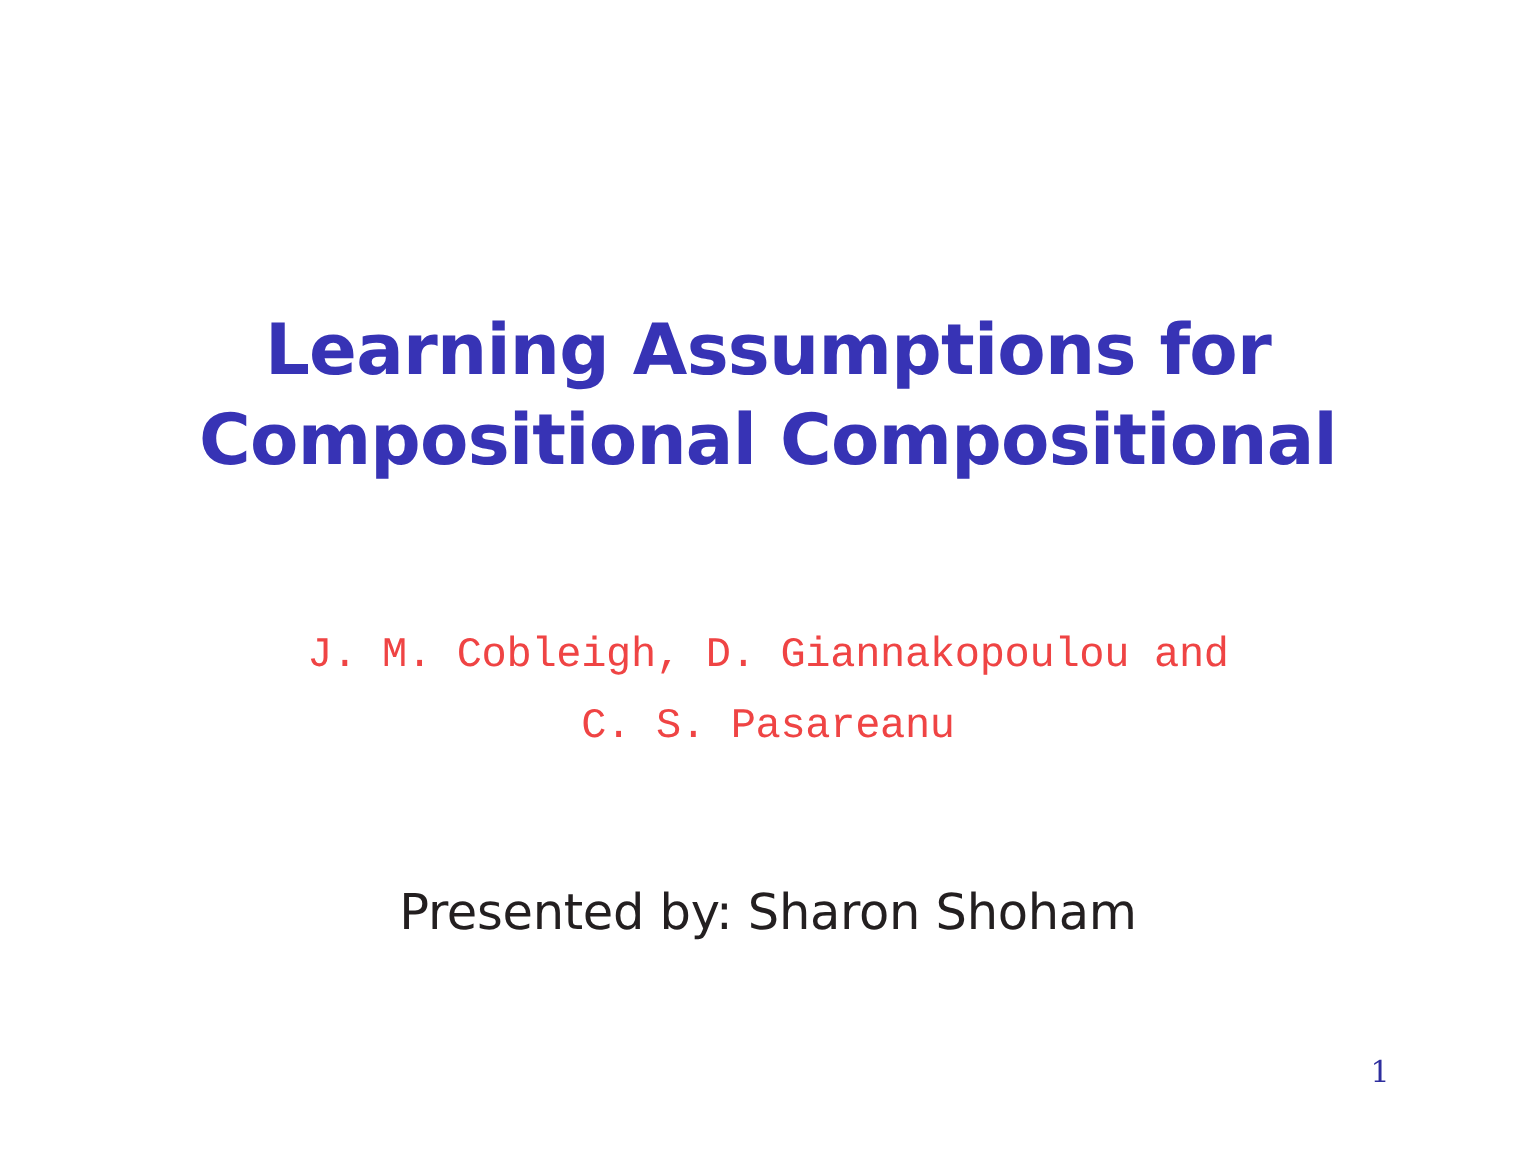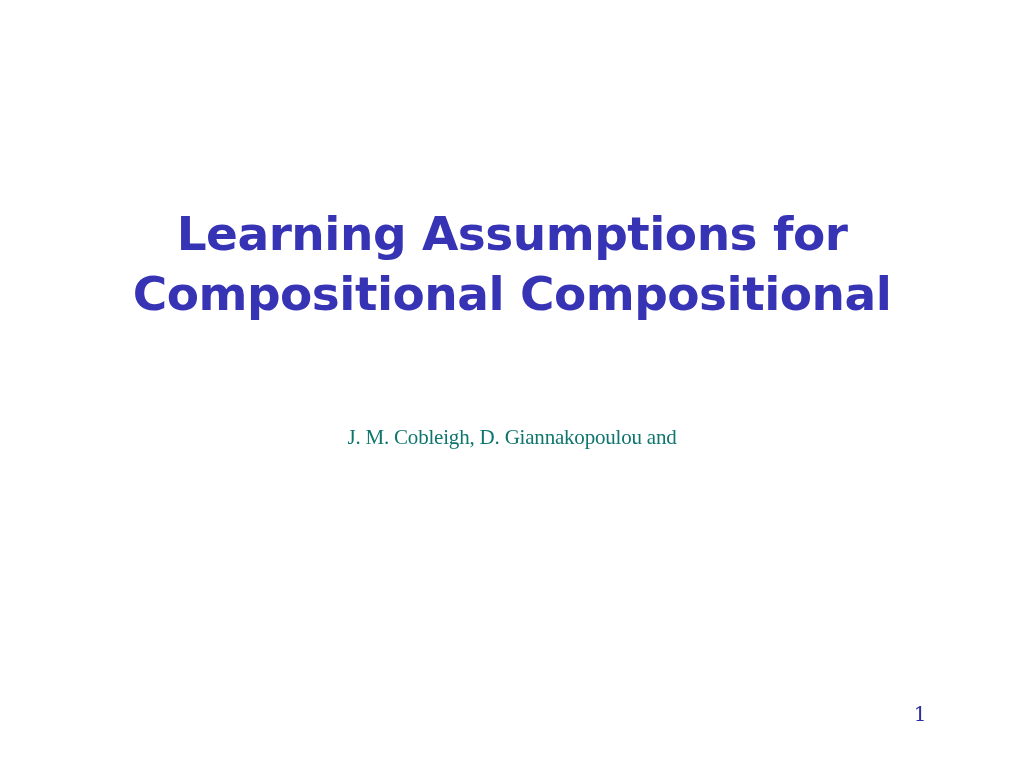--- a/index.html
+++ b/index.html
@@ -42,26 +42,26 @@
 
   
   .authors-block {
     position: absolute;
     left: 112px;
     top: 414px;
     width: 800px;
     text-align: center;
   }
   .author-line {
-    font-family: Liberation Serif, serif;
+    font-family: Liberation Mono, monospace;
     font-weight: 400;
-    font-size: 21px;
+    font-size: 28px;
     line-height: 47px;
     letter-spacing: -0.2px;
-    color: #0f766e;
+    color: #ef4444;
     white-space: nowrap;
   }
 
   
   .presenter-block {
     position: absolute;
     left: 112px;
     top: 584px;
     width: 800px;
     text-align: center;
@@ -94,18 +94,22 @@
 
 <div class="slide">
 
   <div class="title-block">
     <div class="title-line">Learning Assumptions for</div>
     <div class="title-line">Compositional Compositional</div>
   </div>
 
   <div class="authors-block">
     <div class="author-line">J. M. Cobleigh, D. Giannakopoulou and</div>
+    <div class="author-line">C. S. Pasareanu</div>
   </div>
 
+  <div class="presenter-block">
+    <div class="presenter-line">Presented by: Sharon Shoham</div>
+  </div>
 
   <div class="page-number">1</div>
 
 </div>
 
 </body></html>

